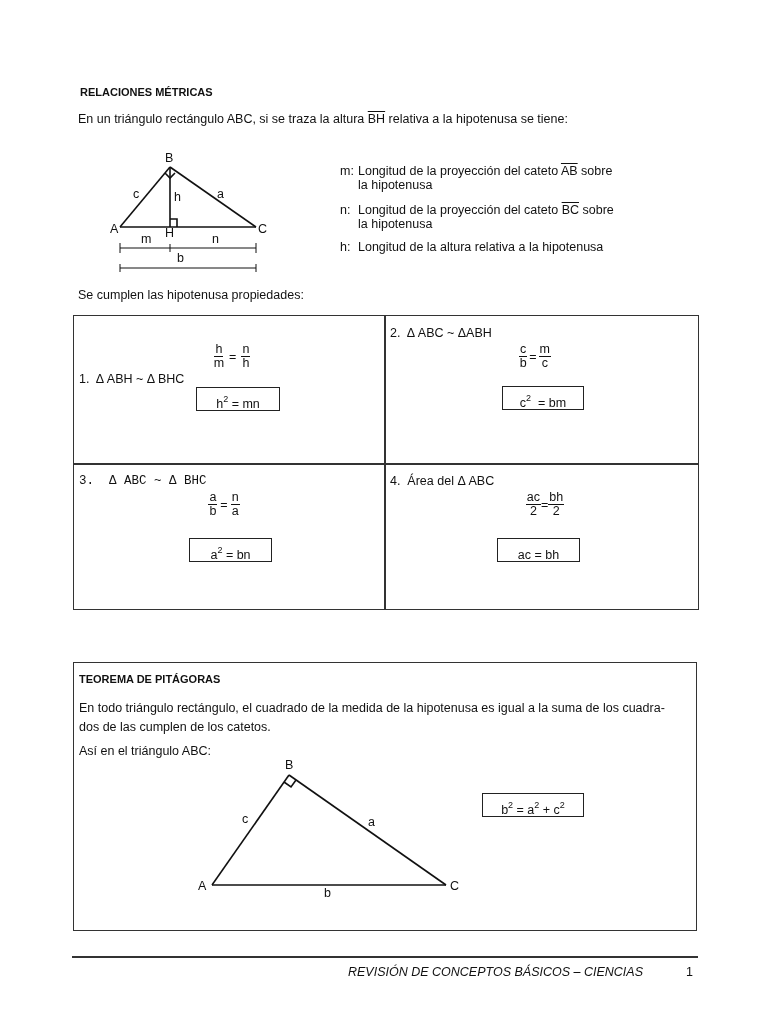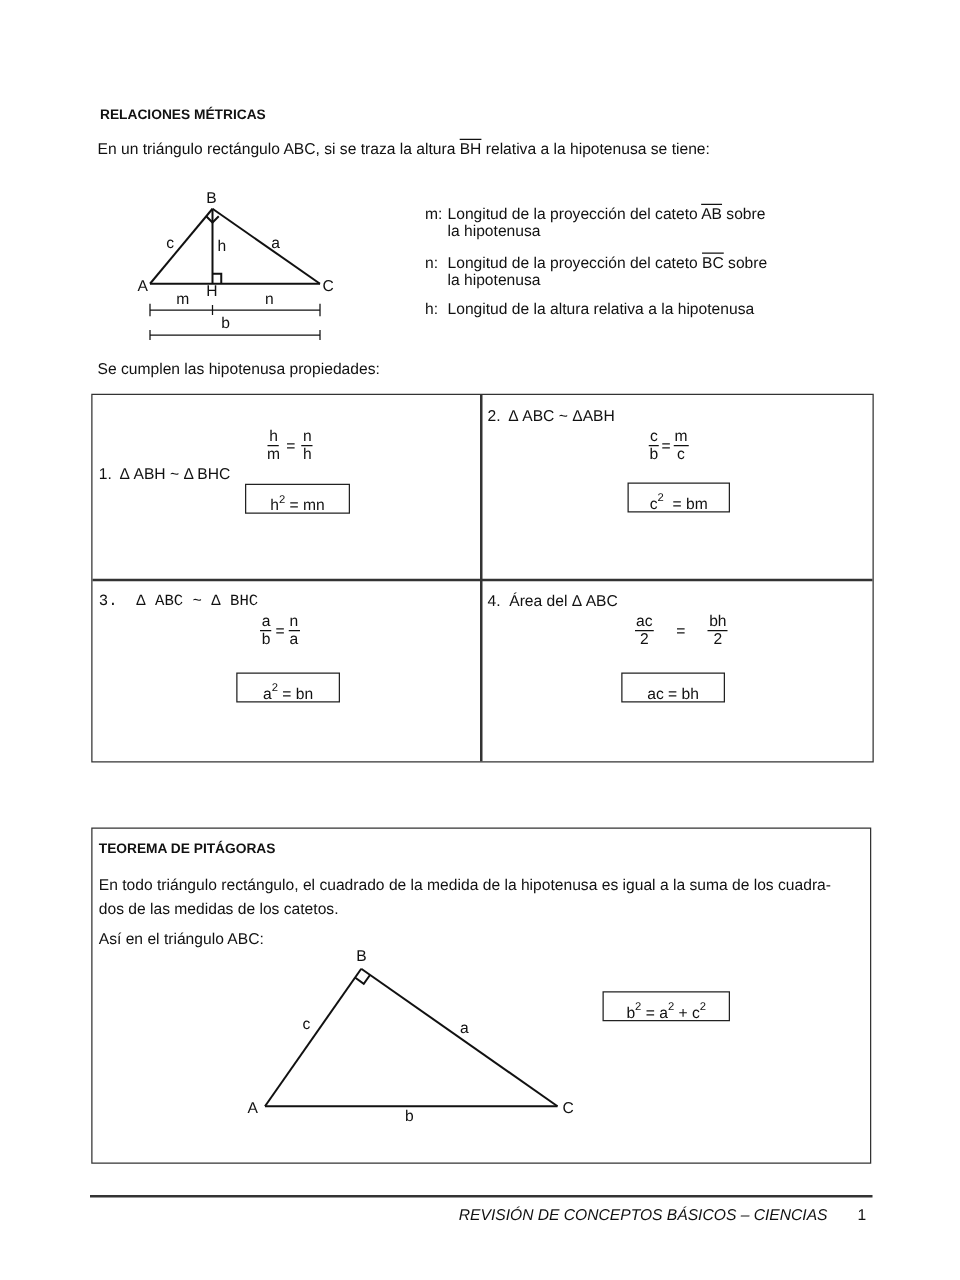--- a/index.html
+++ b/index.html
@@ -114,38 +114,38 @@
       <span class="frac">
           <span class="num">n</span>
           <span>a</span>
         </span>
     </div>
     <div class="abs box" style="left:115px; top:74px; width:81px; white-space:pre;"><span>a</span><sup>2</sup><span> = bn</span></div>
   </div>
 
   <div class="cell" style="left:311px; top:148px; width:313px; height:145px;">
     <div class="abs" style="left:5px; top:10px; white-space:pre;">4.  Área del Δ ABC</div>
-    <div class="abs eqrow" style="left:130px; top:27px; width:60px; gap:18px;">
+    <div class="abs eqrow" style="left:130px; top:27px; width:60px; gap:0;">
       <span class="frac">
           <span class="num">ac</span>
           <span>2</span>
         </span>
       <span>=</span>
       <span class="frac">
           <span class="num">bh</span>
           <span>2</span>
         </span>
     </div>
     <div class="abs box" style="left:112px; top:74px; width:81px; white-space:pre;"><span>ac = bh</span><sup></sup><span></span></div>
   </div>
 </div>
 
 <div class="abs grid" style="left:73px; top:662px; width:622px; height:267px;">
   <div class="abs title" style="left:5px; top:10px;">TEOREMA DE PITÁGORAS</div>
-  <div class="abs" style="left:5px; top:36px; line-height:19px; white-space:pre;"><span>En todo triángulo rectángulo, el cuadrado de la medida de la hipotenusa es igual a la suma de los cuadra-</span><br><span>dos de las medidas de los catetos.</span></div>
+  <div class="abs" style="left:5px; top:36px; line-height:19px; white-space:pre;"><span>En todo triángulo rectángulo, el cuadrado de la medida de la hipotenusa es igual a la suma de los cuadra-</span><br><span>dos de las cumplen de los catetos.</span></div>
   <div class="abs" style="left:5px; top:81px;">Así en el triángulo ABC:</div>
 
   <svg class="abs" style="left:117px; top:95px;" width="300" height="140">
     <g stroke="#111" stroke-width="1.6" fill="none">
       <line x1="21" y1="127" x2="98" y2="17"></line>
       <line x1="98" y1="17" x2="255" y2="127"></line>
       <line x1="21" y1="127" x2="255" y2="127"></line>
       <polyline points="93,24 100,29 105,22"></polyline>
     </g>
   </svg>
@@ -153,14 +153,14 @@
   <div class="abs" style="left:124px; top:216px;">A</div>
   <div class="abs" style="left:376px; top:216px;">C</div>
   <div class="abs" style="left:168px; top:149px;">c</div>
   <div class="abs" style="left:294px; top:152px;">a</div>
   <div class="abs" style="left:250px; top:223px;">b</div>
 
   <div class="abs box" style="left:408px; top:130px; width:100px; white-space:pre;"><span>b</span><sup>2</sup><span> = a</span><sup>2</sup><span> + c</span><sup>2</sup></div>
 </div>
 
 <div class="abs" style="left:72px; top:956px; width:626px; height:1.5px; background:#333;"></div>
-<div class="abs" style="left:367px; top:965px; font-style:italic;">REVISIÓN DE CONCEPTOS BÁSICOS – CIENCIAS</div>
+<div class="abs" style="left:348px; top:965px; font-style:italic;">REVISIÓN DE CONCEPTOS BÁSICOS – CIENCIAS</div>
 <div class="abs" style="left:686px; top:965px;">1</div>
 
 </body></html>

